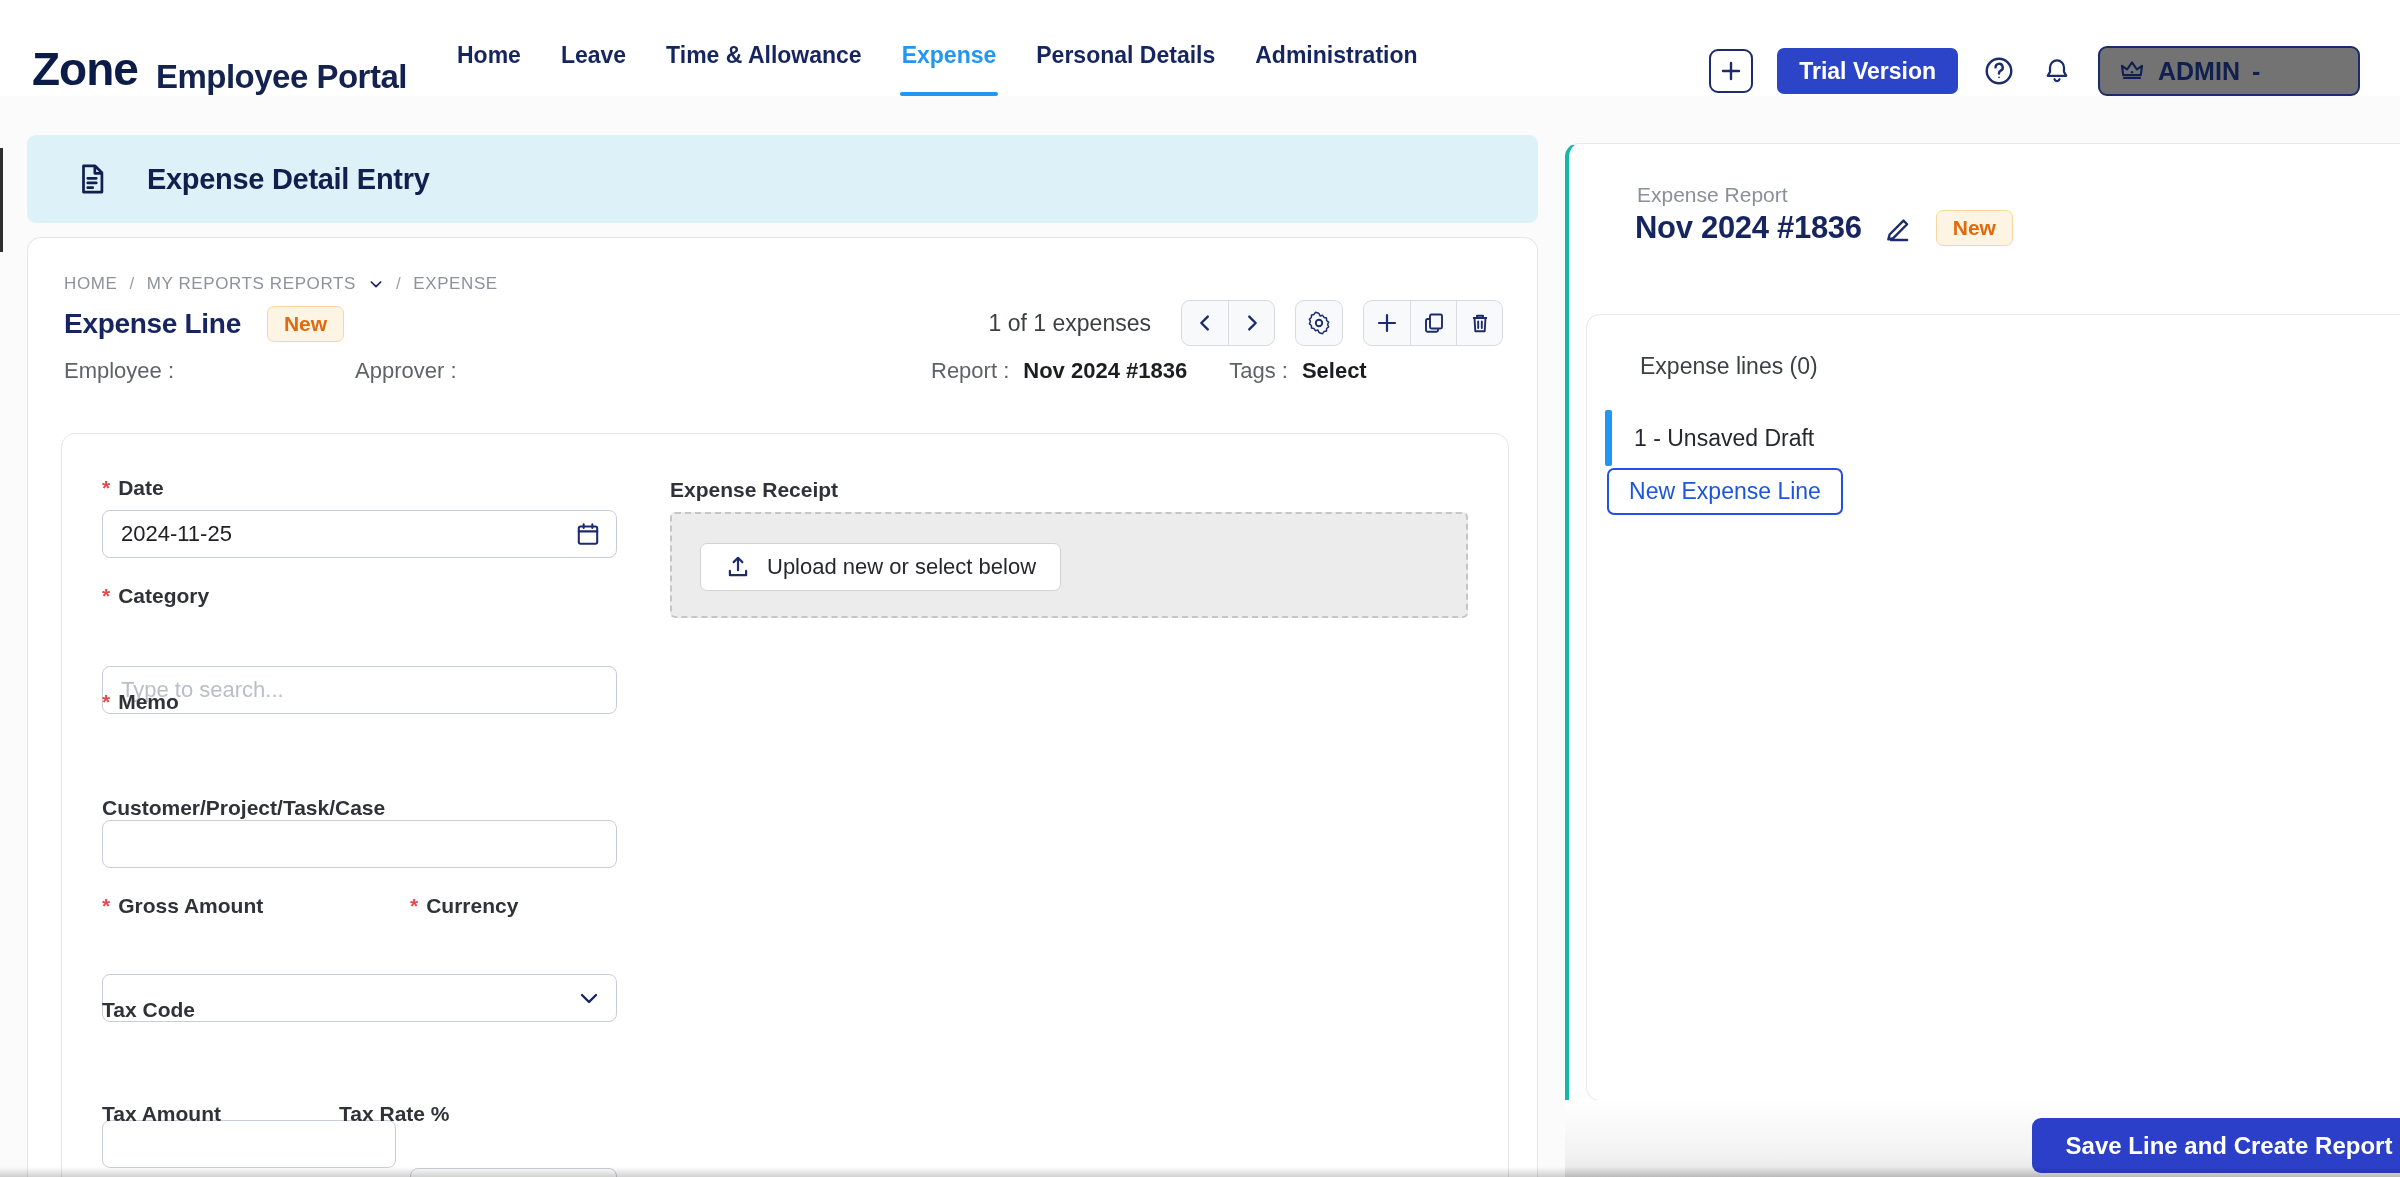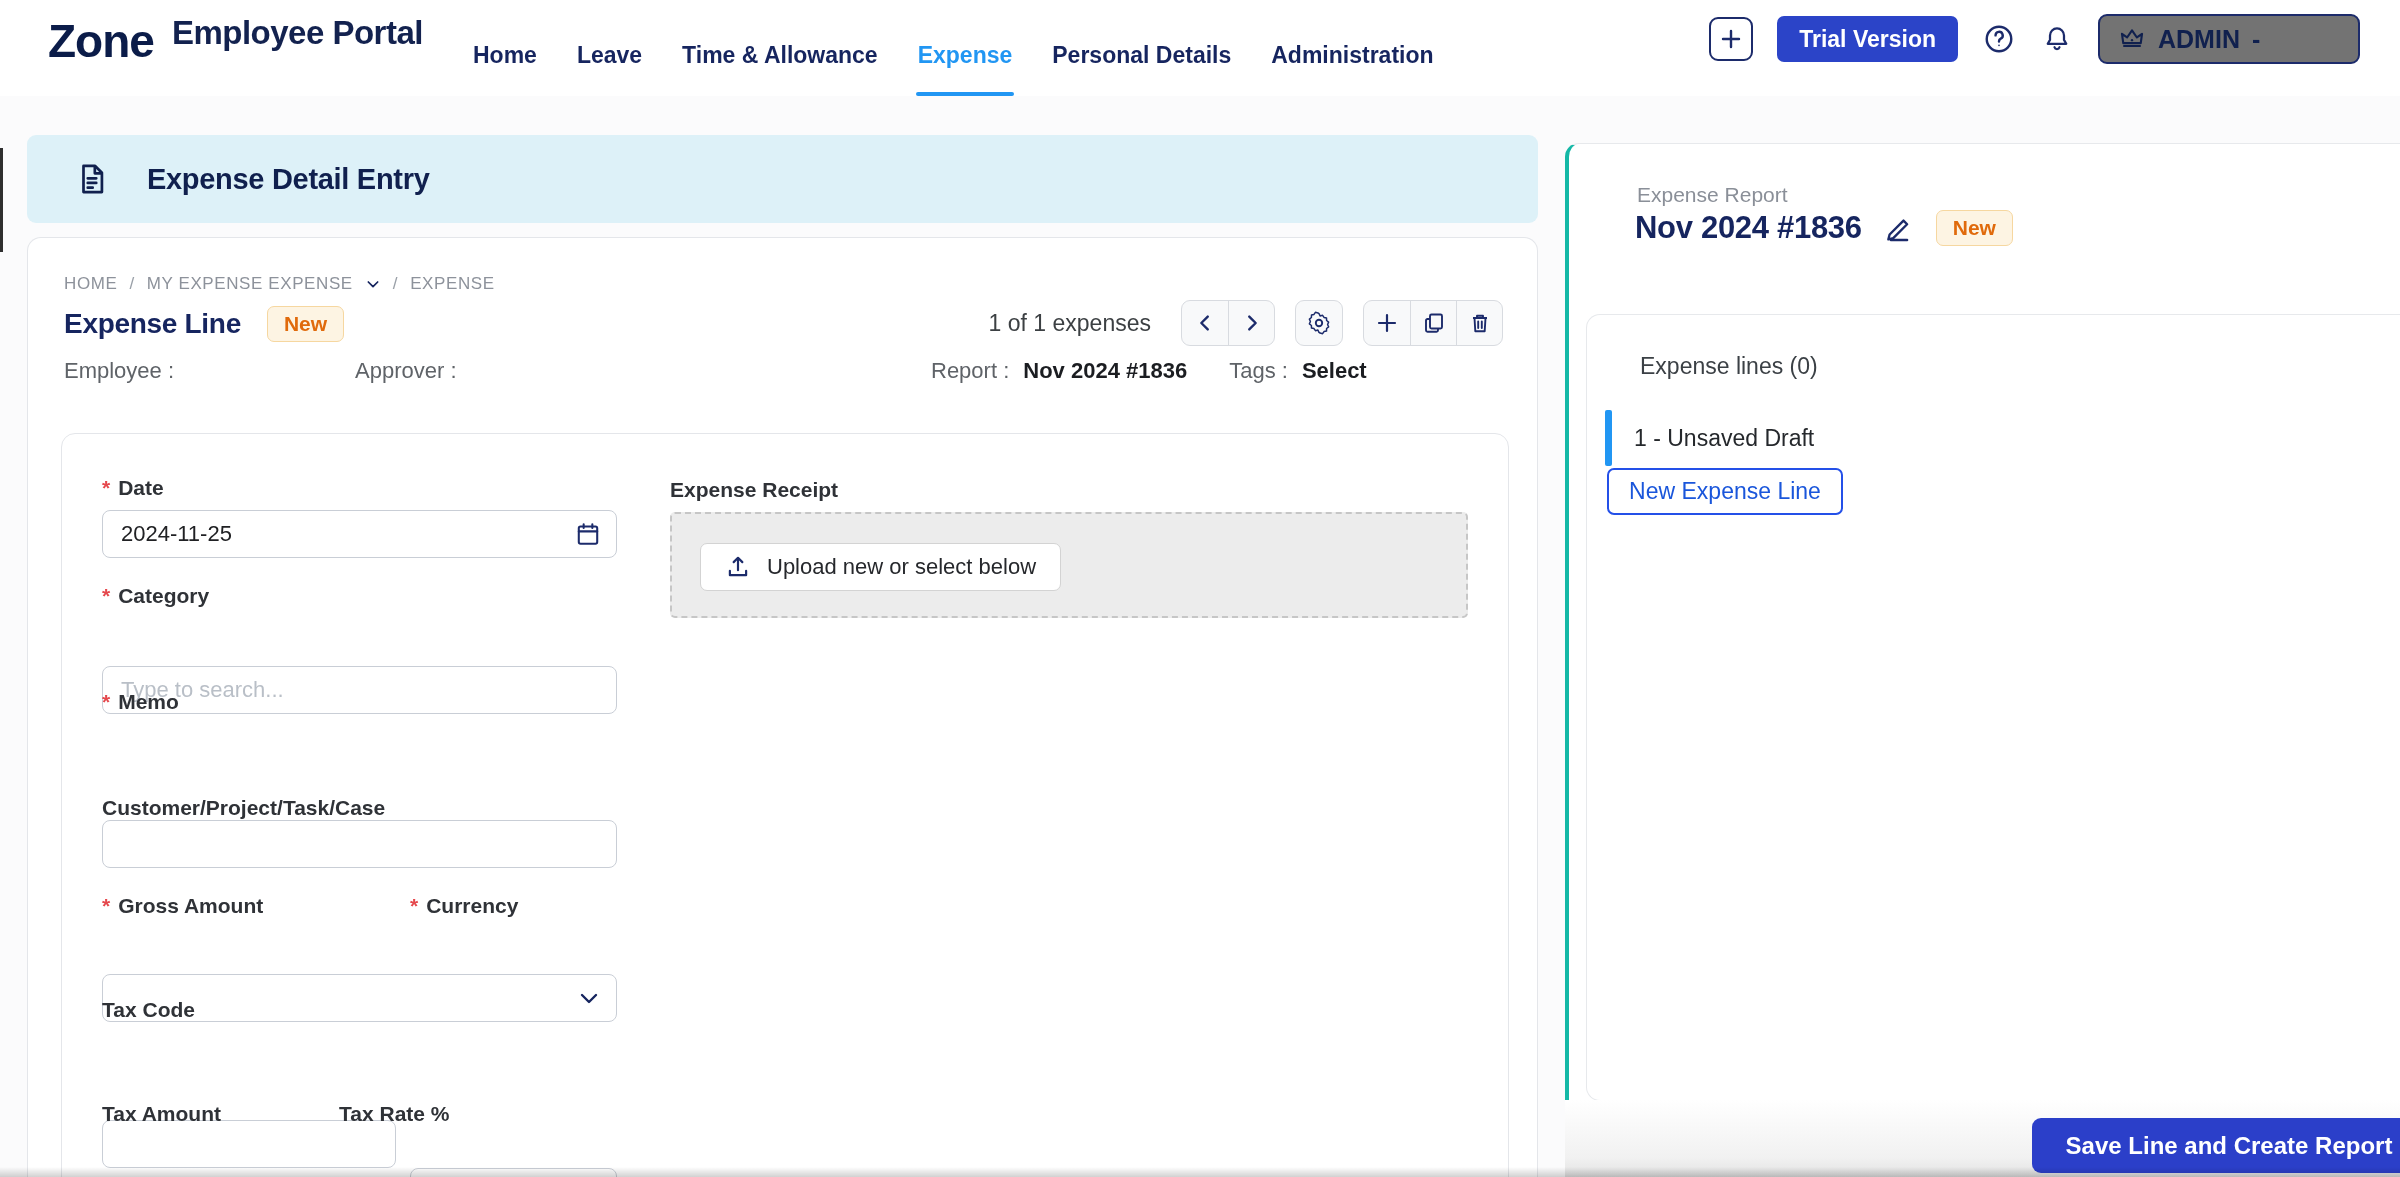--- a/index.html
+++ b/index.html
@@ -7,22 +7,22 @@
   .screen {
     position:relative; width:2400px; height:1177px; overflow:hidden;
     background:#fbfbfc; font-family:"Liberation Sans", sans-serif;
     color:#202124;
   }
   .abs { position:absolute; }
 
   
   .topbar {
     position:absolute; left:0; top:0; width:2400px; height:96px;
-    background:#ffffff; display:flex; align-items:flex-start;
-    padding:14px 40px 0 48px;
+    background:#ffffff; display:flex; align-items:flex-end;
+    padding:14px 40px 0 32px;
   }
   .logo { font-size:46px; font-weight:800; color:#0b1c49; letter-spacing:-1px; }
   .app-title { font-size:33px; font-weight:700; color:#13224f; margin-left:18px; letter-spacing:-0.5px; }
   .nav { display:flex; align-items:stretch; height:82px; margin-left:30px; }
   .nav-item {
     display:flex; align-items:center; padding:0 20px; font-size:23px;
     color:#16255f; font-weight:600; position:relative; cursor:pointer; white-space:nowrap;
   }
   .nav-item.active { color:#2196f3; }
   .nav-item.active::after {
@@ -221,21 +221,21 @@
         </svg>
     </span>
     <span class="banner-title">Expense Detail Entry</span>
   </section>
 
   <section class="main-card abs">
 
     <div class="breadcrumb abs">
       <span class="crumb">HOME</span>
       <span class="crumb-sep">/</span>
-      <span class="crumb">MY EXPENSE EXPENSE</span>
+      <span class="crumb">MY REPORTS REPORTS</span>
       <span style="color:#16255f;display:flex;">
         <svg width="16" height="16" viewBox="0 0 24 24" fill="none" stroke="#16255f" stroke-width="2.6" stroke-linecap="round" stroke-linejoin="round">
             <path d="M5 9l7 7 7-7"></path>
           </svg>
       </span>
       <span class="crumb-sep">/</span>
       <span class="crumb">EXPENSE</span>
     </div>
 
     <div class="page-title-row abs">

